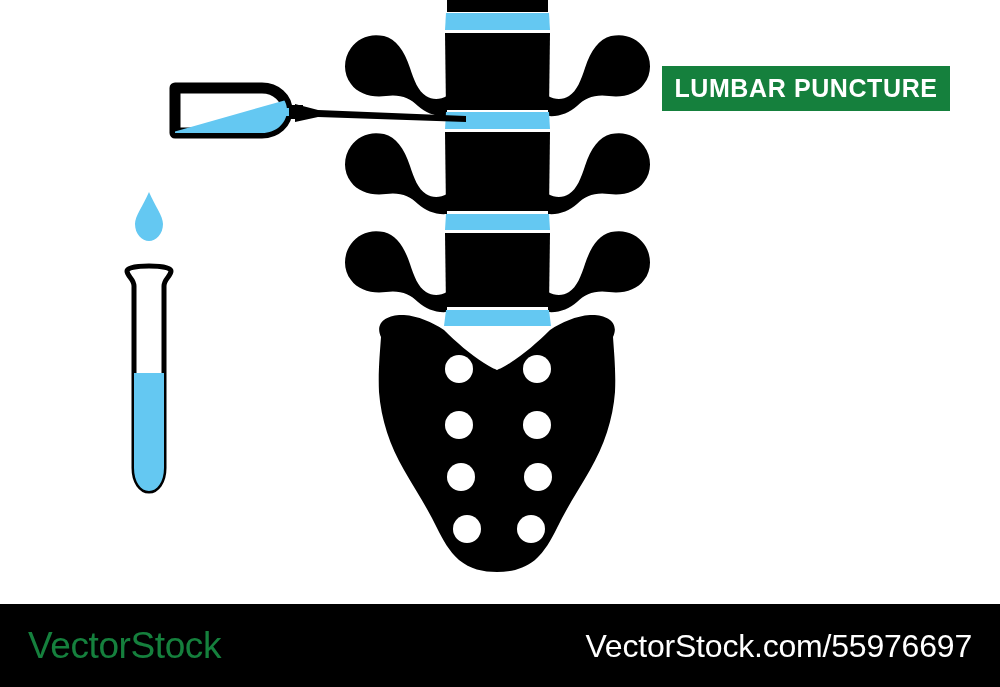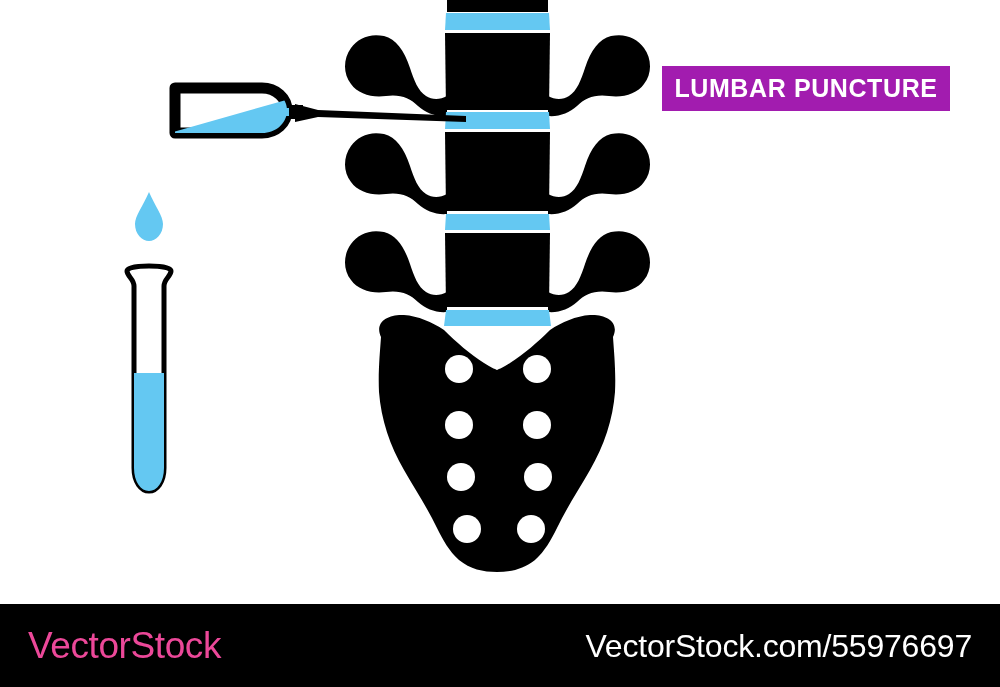--- a/index.html
+++ b/index.html
@@ -30,21 +30,21 @@
     height: 604px;
   }
 
   
   .title-banner {
     position: absolute;
     left: 662px;
     top: 66px;
     width: 288px;
     height: 45px;
-    background: #a21caf;
+    background: #15803d;
     display: flex;
     align-items: center;
     justify-content: center;
   }
   .title-banner .title-text {
     color: #ffffff;
     font-size: 25px;
     font-weight: bold;
     letter-spacing: 0.6px;
     font-family: "Liberation Sans", sans-serif;
@@ -59,21 +59,21 @@
     top: 604px;
     width: 1000px;
     height: 83px;
     background: #000000;
   }
   .footer-brand {
     position: absolute;
     left: 28px;
     top: 50%;
     transform: translateY(-50%);
-    color: #ec4899;
+    color: #15803d;
     font-size: 37px;
     font-family: "Liberation Sans", sans-serif;
     letter-spacing: -0.4px;
     white-space: nowrap;
   }
   .footer-url {
     position: absolute;
     right: 28px;
     top: 50%;
     transform: translateY(-50%);

